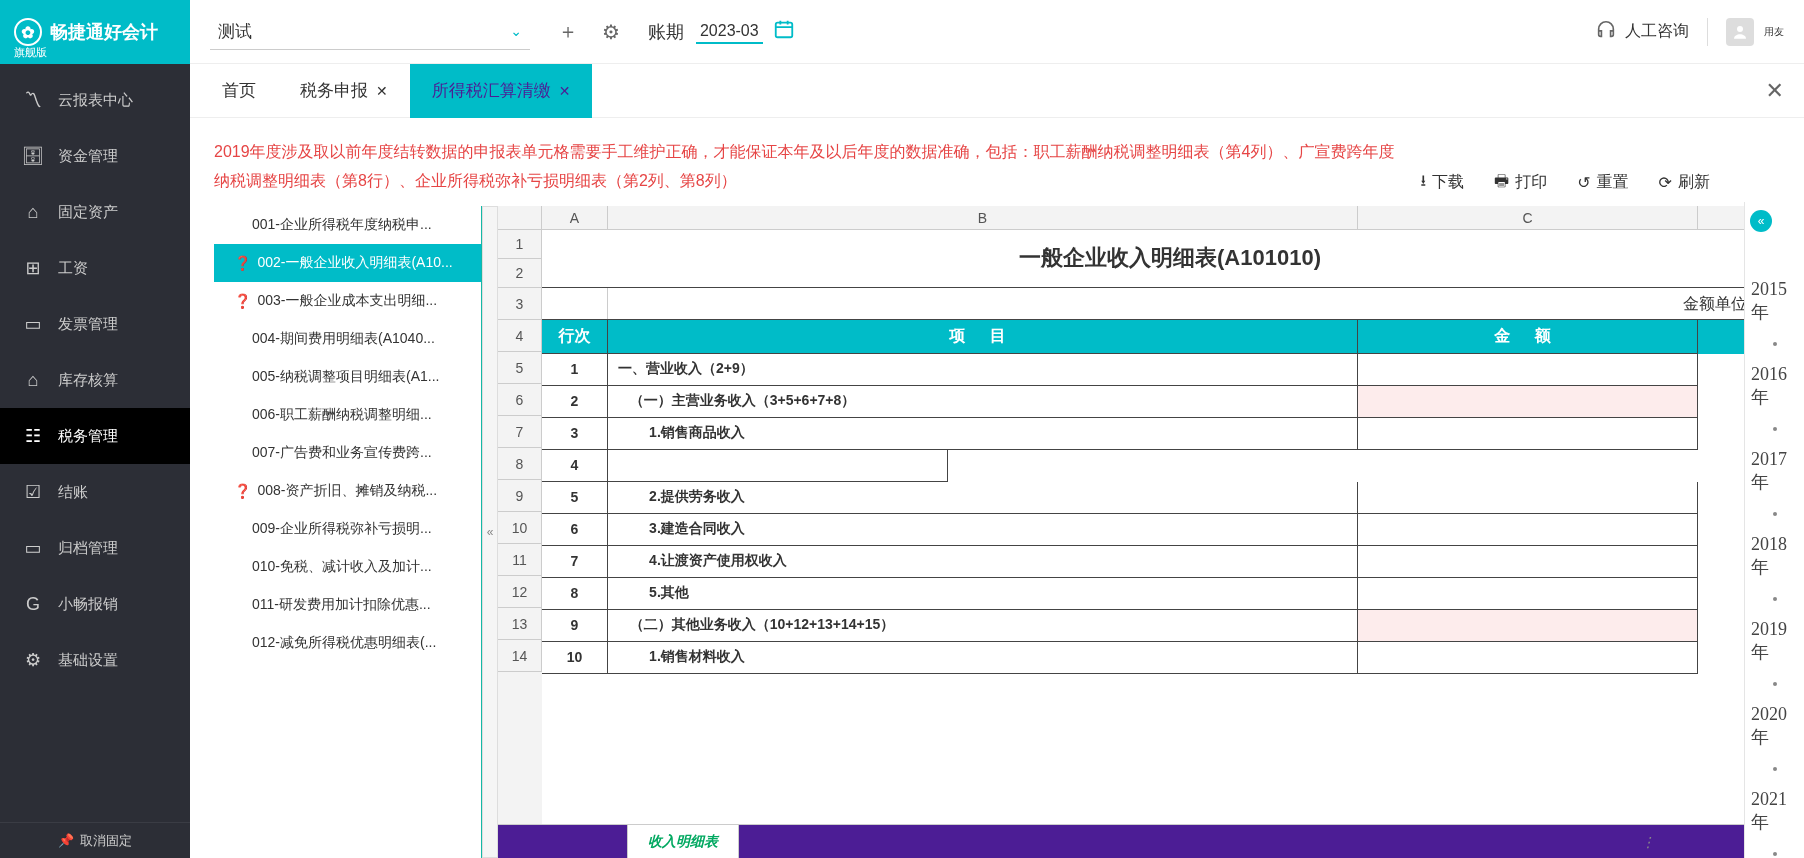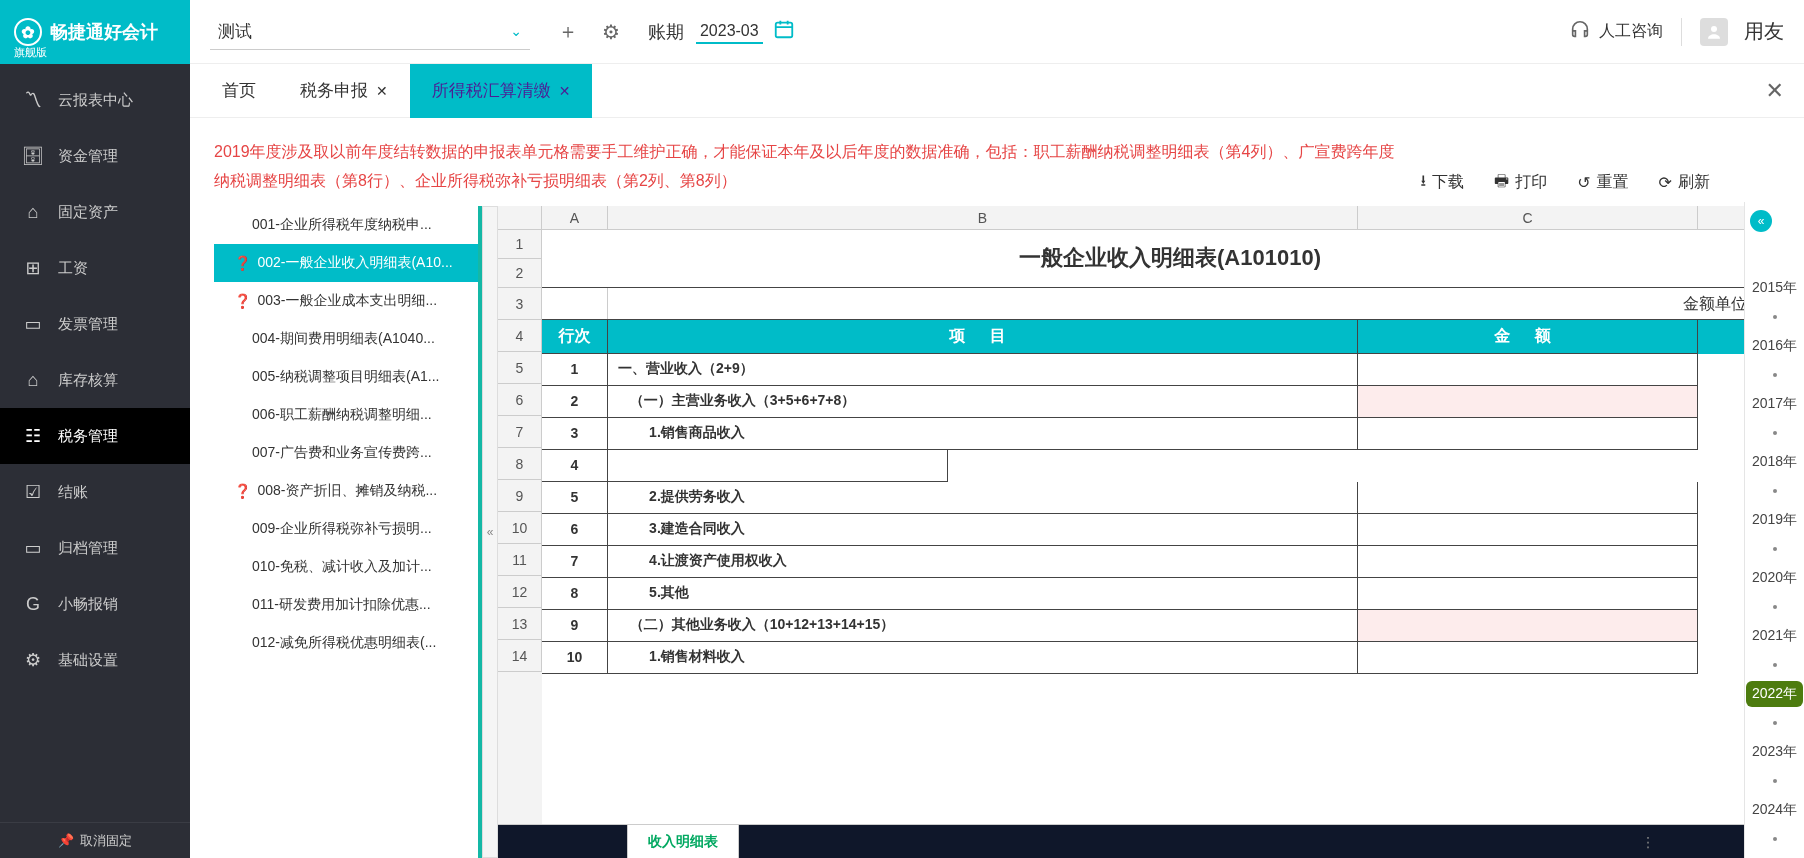--- a/index.html
+++ b/index.html
@@ -20,33 +20,33 @@
 .tenant-select { width:320px; height:36px; display:flex; align-items:center; justify-content:space-between; border-bottom:1px solid #ccc; padding:0 8px; cursor:pointer; }
 .tenant-select .chev { color:#00bcc8; font-size:14px; }
 .header-icons { display:flex; align-items:center; gap:24px; margin-left:28px; }
 .header-icon { font-size:20px; color:#666; cursor:pointer; }
 .period-label { margin-left:28px; font-size:18px; color:#333; }
 .period-val { margin-left:12px; font-size:16px; color:#333; border-bottom:2px solid #00bcc8; padding:2px 4px; }
 .period-cal { margin-left:10px; color:#00bcc8; font-size:20px; }
 .header-right { margin-left:auto; display:flex; align-items:center; gap:18px; }
 .support { display:flex; align-items:center; gap:8px; font-size:16px; color:#333; cursor:pointer; }
 .divider { width:1px; height:28px; background:#ddd; }
-.user { display:flex; align-items:center; gap:16px; font-size:20px; color:#333; }
+.user { display:flex; align-items:center; gap:10px; font-size:10px; color:#333; }
 .avatar { width:28px; height:28px; background:#ddd; border-radius:4px; display:flex; align-items:center; justify-content:center; color:#fff; }
 .tabs { height:54px; display:flex; align-items:center; padding:0 10px; border-bottom:1px solid #eee; position:relative; }
 .tab { padding:0 22px; height:54px; display:flex; align-items:center; font-size:17px; cursor:pointer; gap:8px; }
 .tab.active { background:#00bcc8; color:#4c1d95; }
 .tab-close { font-size:14px; }
 .tabs-close-all { position:absolute; right:20px; font-size:22px; color:#666; cursor:pointer; }
 .notice-bar { padding:20px 24px 6px; display:flex; align-items:flex-end; }
 .notice-text { color:#e64545; font-size:16px; line-height:1.8; flex:1; padding-right:20px; }
 .toolbar { display:flex; align-items:center; gap:30px; padding-right:70px; padding-top:6px; }
 .tool-btn { display:flex; align-items:center; gap:6px; font-size:16px; color:#333; cursor:pointer; white-space:nowrap; }
 .content { flex:1; display:flex; overflow:hidden; padding:4px 0 0 24px; position:relative; }
-.forms-list { width:268px; border-right:4px solid #14b8a6; overflow:auto; }
+.forms-list { width:268px; border-right:1px solid #14b8a6; overflow:auto; }
 .form-item { height:38px; display:flex; align-items:center; padding-left:20px; font-size:14px; color:#333; cursor:pointer; white-space:nowrap; overflow:hidden; text-overflow:ellipsis; }
 .form-item.active { background:#00bcc8; color:#fff; }
 .form-item .q { color:#e86b6b; margin-right:6px; font-weight:bold; }
 .form-item.active .q { color:#fff; }
 .collapser { width:16px; background:#f5f5f5; border:1px solid #ddd; display:flex; align-items:center; justify-content:center; font-size:12px; color:#888; cursor:pointer; }
 .sheet-wrap { flex:1; display:flex; flex-direction:column; overflow:hidden; position:relative; border-right:1px solid #ddd; margin-right:4px; }
 .sheet-cols { height:24px; display:flex; background:#f3f3f3; border-bottom:1px solid #ccc; }
 .sheet-cols .corner { width:44px; border-right:1px solid #ccc; }
 .sheet-cols .c { border-right:1px solid #ccc; text-align:center; font-size:14px; color:#555; line-height:24px; }
 .cA{width:66px}.cB{width:750px}.cC{width:340px}
@@ -61,30 +61,30 @@
 .unit-row .bc{flex:1;text-align:right;padding-right:20px;line-height:32px;font-size:16px}
 .hdr-row { height:34px; display:flex; background:#00bcc8; color:#fff; font-weight:bold; font-size:16px; }
 .hdr-row div{border-right:1px solid #444;border-bottom:1px solid #444;display:flex;align-items:center;justify-content:center}
 .hdr-row .a{width:66px}.hdr-row .b{width:750px;letter-spacing:10px}.hdr-row .c{width:340px;letter-spacing:10px}
 .data-row { height:32px; display:flex; }
 .data-row div{border-right:1px solid #444;border-bottom:1px solid #444;display:flex;align-items:center}
 .data-row .a{width:66px;justify-content:center;font-weight:bold}
 .data-row .b{width:750px;padding-left:10px;font-weight:bold}
 .data-row .c{width:340px}
 .data-row .c.pink{background:#fdecec}
-.sheet-tabs { height:34px; border-top:1px solid #ccc; display:flex; align-items:center; background:#0f172a; position:relative; }
+.sheet-tabs { height:34px; border-top:1px solid #ccc; display:flex; align-items:center; background:#4c1d95; position:relative;font-style:italic; }
 .sheet-tab-btns { width:130px; border-right:1px solid #ccc; height:100%; }
 .sheet-tab { padding:0 20px; height:100%; display:flex; align-items:center; border-right:1px solid #ccc; background:#fff; color:#00a860; font-weight:bold; }
 .sheet-tab-more { margin-left:auto; padding:0 14px; color:#888; }
 .hscroll { height:18px; border-top:1px solid #ccc; background:#f3f3f3; position:relative; margin-left:130px; }
 .hscroll .thumb{position:absolute;left:0;top:2px;height:14px;width:320px;background:#c8c8c8;border-radius:3px}
 .rightbar { position:absolute; right:0; top:0; bottom:0; width:60px; border-left:1px solid #e5e5e5; background:#fff; display:flex; flex-direction:column; align-items:center; padding-top:12px; gap:22px; }
 .rightbar-expand { width:22px; height:22px; background:#00bcc8; color:#fff; border-radius:50%; display:flex; align-items:center; justify-content:center; font-size:12px; position:absolute; right:32px; top:8px; cursor:pointer; }
 .rightbar-chev { color:#aaa; font-size:13px; align-self:flex-start; margin-left:10px; margin-bottom:6px; cursor:pointer;}
-.year { font-size:14px; color:#444; cursor:pointer; padding:4px 6px; }
+.year { font-size:18px; color:#444; cursor:pointer; padding:4px 6px;font-family:Liberation Serif, serif; }
 .year.active { background:#4d7c0f; color:#fff; border-radius:6px; }
 .pin { width:4px; height:4px; background:#888; border-radius:50%; }
 </style>
 </head>
 <body>
 
 <div class="app">
 
   <div class="sidebar">
     <div class="logo">

